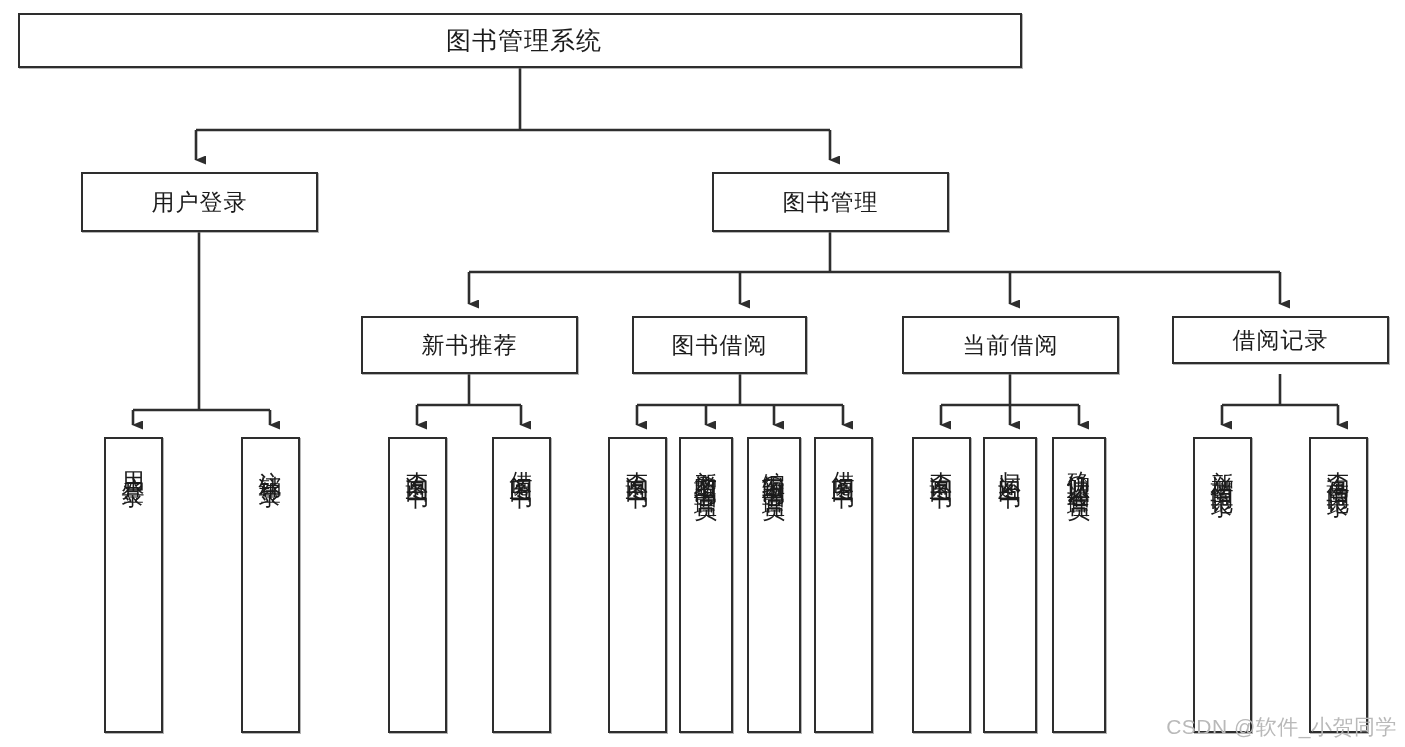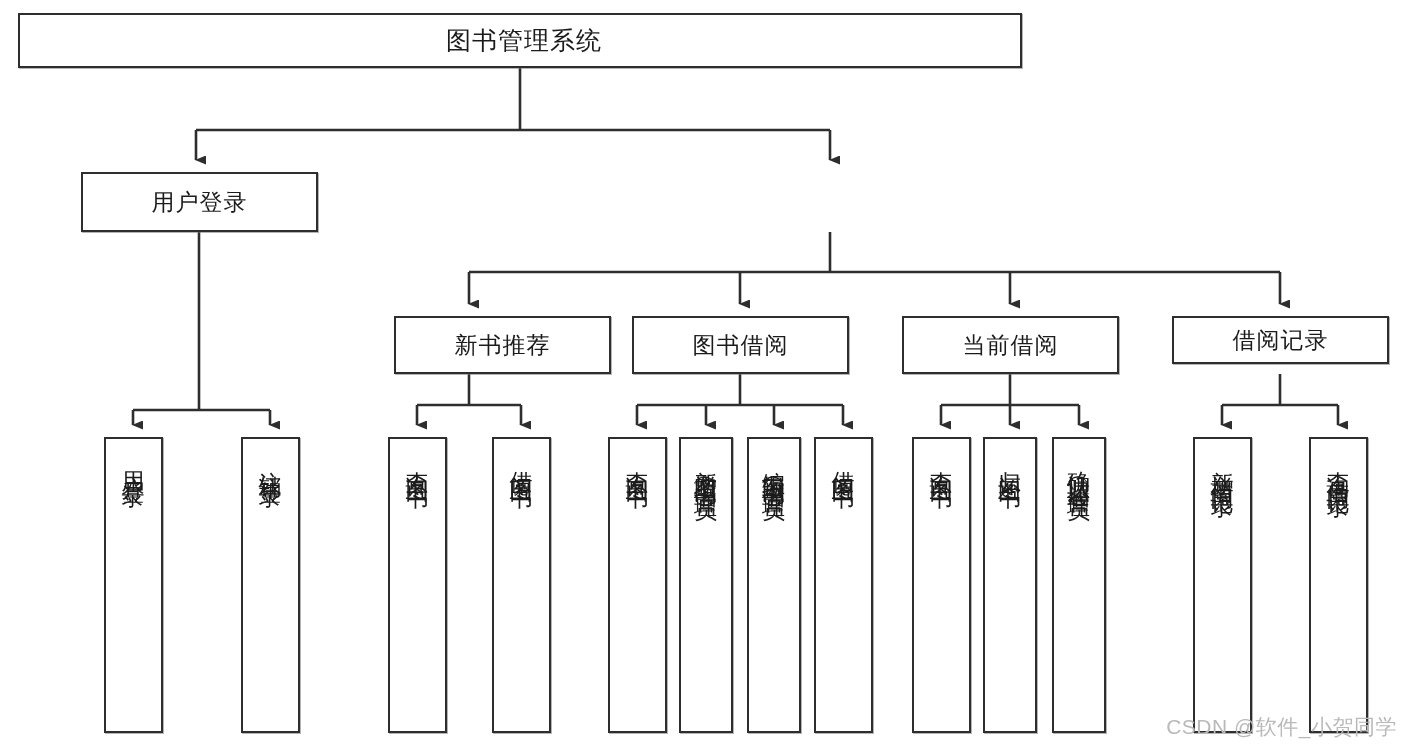--- a/index.html
+++ b/index.html
@@ -129,25 +129,28 @@
     </g>
   </svg>
 
   <div class="node node-root" style="left:18px; top:13px; width:1004px; height:55px;padding-left:8px;">
     <span>图书管理系统</span>
   </div>
 
   <div class="node node-l2" style="left:81px; top:172px; width:237px; height:60px;">
     <span>用户登录</span>
   </div>
-
-  <div class="node node-l3" style="left:361px; top:316px; width:217px; height:58px;margin-left:33px;">
+  <div class="node node-l2" style="left:712px; top:172px; width:237px; height:60px;">
+    <span>图书管理</span>
+  </div>
+
+  <div class="node node-l3" style="left:361px; top:316px; width:217px; height:58px;">
     <span>新书推荐</span>
   </div>
-  <div class="node node-l3" style="left:632px; top:316px; width:217px; height:58px;">
+  <div class="node node-l3" style="left:632px; top:316px; width:175px; height:58px;">
     <span>图书借阅</span>
   </div>
   <div class="node node-l3" style="left:902px; top:316px; width:217px; height:58px;">
     <span>当前借阅</span>
   </div>
   <div class="node node-l3" style="left:1172px; top:316px; width:217px; height:48px;">
     <span>借阅记录</span>
   </div>
 
   <div class="node node-leaf" style="left:104px; top:437px; width:59px; height:296px;">

